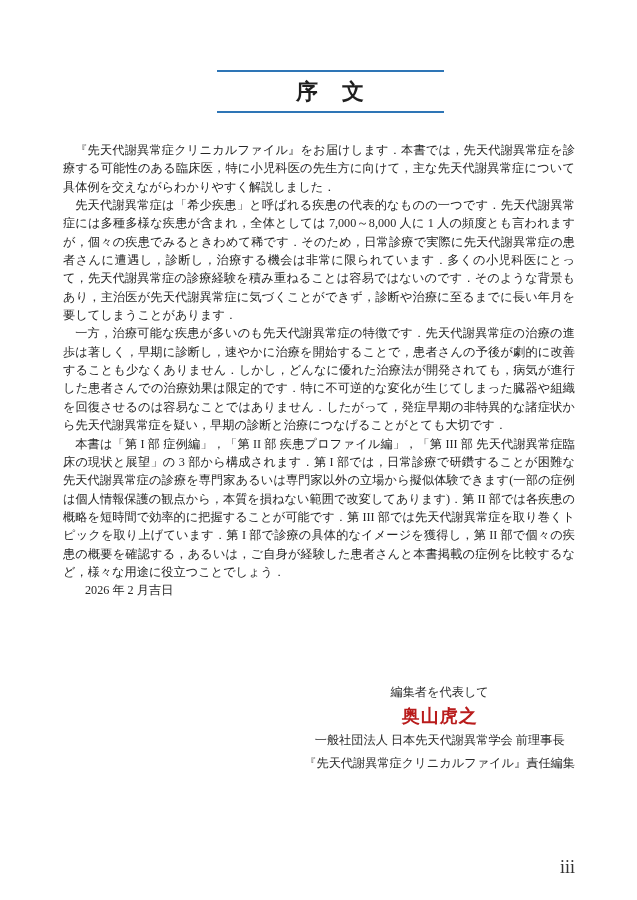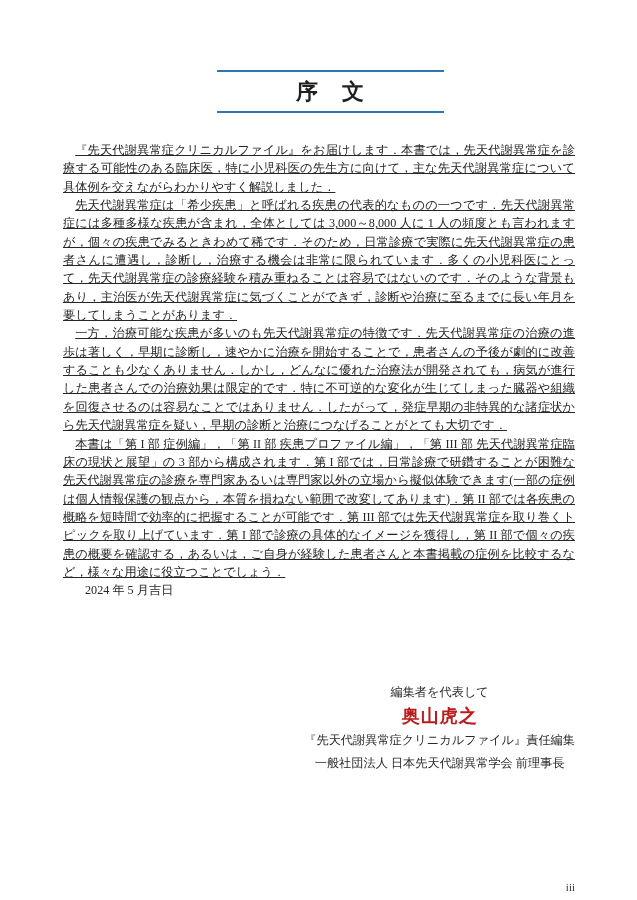--- a/index.html
+++ b/index.html
@@ -36,65 +36,65 @@
   .body {
     position: absolute;
     left: 63px;
     top: 141px;
     width: 512px;
     font-size: 12.2px;
     line-height: 18.35px;
     text-align: justify;
     text-justify: inter-ideograph;
   }
-  .para { text-indent: 1em; text-decoration: underline; }
+  .para { text-indent: 1em; }
   .date { text-indent: 1.8em; text-align: left; }
   .signature {
     position: absolute;
     right: 62px;
     top: 681px;
     text-align: center;
     font-size: 12.2px;
     line-height: 23px;
     color: #2b2b2b;
   }
   .sig-name {
     font-size: 18px;
     font-weight: 600;
     line-height: 25px;
     letter-spacing: 1px;
     color: #b91c1c;
   }
   .page-number {
     position: absolute;
     right: 62px;
-    top: 881px;
-    font-size: 11px;
+    top: 857px;
+    font-size: 18px;
     color: #333;
   }
 </style>
 </head>
 <body>
 
 <div class="page">
 
   <header class="title-block">
     <h1 class="title">序　文</h1>
   </header>
 
   <main class="body">
     <p class="para">『先天代謝異常症クリニカルファイル』をお届けします．本書では，先天代謝異常症を診療する可能性のある臨床医，特に小児科医の先生方に向けて，主な先天代謝異常症について具体例を交えながらわかりやすく解説しました．</p>
-    <p class="para">先天代謝異常症は「希少疾患」と呼ばれる疾患の代表的なものの一つです．先天代謝異常症には多種多様な疾患が含まれ，全体としては 3,000～8,000 人に 1 人の頻度とも言われますが，個々の疾患でみるときわめて稀です．そのため，日常診療で実際に先天代謝異常症の患者さんに遭遇し，診断し，治療する機会は非常に限られています．多くの小児科医にとって，先天代謝異常症の診療経験を積み重ねることは容易ではないのです．そのような背景もあり，主治医が先天代謝異常症に気づくことができず，診断や治療に至るまでに長い年月を要してしまうことがあります．</p>
+    <p class="para">先天代謝異常症は「希少疾患」と呼ばれる疾患の代表的なものの一つです．先天代謝異常症には多種多様な疾患が含まれ，全体としては 7,000～8,000 人に 1 人の頻度とも言われますが，個々の疾患でみるときわめて稀です．そのため，日常診療で実際に先天代謝異常症の患者さんに遭遇し，診断し，治療する機会は非常に限られています．多くの小児科医にとって，先天代謝異常症の診療経験を積み重ねることは容易ではないのです．そのような背景もあり，主治医が先天代謝異常症に気づくことができず，診断や治療に至るまでに長い年月を要してしまうことがあります．</p>
     <p class="para">一方，治療可能な疾患が多いのも先天代謝異常症の特徴です．先天代謝異常症の治療の進歩は著しく，早期に診断し，速やかに治療を開始することで，患者さんの予後が劇的に改善することも少なくありません．しかし，どんなに優れた治療法が開発されても，病気が進行した患者さんでの治療効果は限定的です．特に不可逆的な変化が生じてしまった臓器や組織を回復させるのは容易なことではありません．したがって，発症早期の非特異的な諸症状から先天代謝異常症を疑い，早期の診断と治療につなげることがとても大切です．</p>
     <p class="para">本書は「第 I 部 症例編」，「第 II 部 疾患プロファイル編」，「第 III 部 先天代謝異常症臨床の現状と展望」の 3 部から構成されます．第 I 部では，日常診療で研鑽することが困難な先天代謝異常症の診療を専門家あるいは専門家以外の立場から擬似体験できます(一部の症例は個人情報保護の観点から，本質を損ねない範囲で改変してあります)．第 II 部では各疾患の概略を短時間で効率的に把握することが可能です．第 III 部では先天代謝異常症を取り巻くトピックを取り上げています．第 I 部で診療の具体的なイメージを獲得し，第 II 部で個々の疾患の概要を確認する，あるいは，ご自身が経験した患者さんと本書掲載の症例を比較するなど，様々な用途に役立つことでしょう．</p>
-    <p class="date">2024 年 5 月吉日</p>
+    <p class="date">2026 年 2 月吉日</p>
   </main>
 
   <div class="signature">
     <p class="sig-role">編集者を代表して</p>
     <p class="sig-name">奥山虎之</p>
+    <p class="sig-credit">一般社団法人 日本先天代謝異常学会 前理事長</p>
     <p class="sig-credit">『先天代謝異常症クリニカルファイル』責任編集</p>
-    <p class="sig-credit">一般社団法人 日本先天代謝異常学会 前理事長</p>
   </div>
 
   <div class="page-number">iii</div>
 
 </div>
 
 </body></html>

